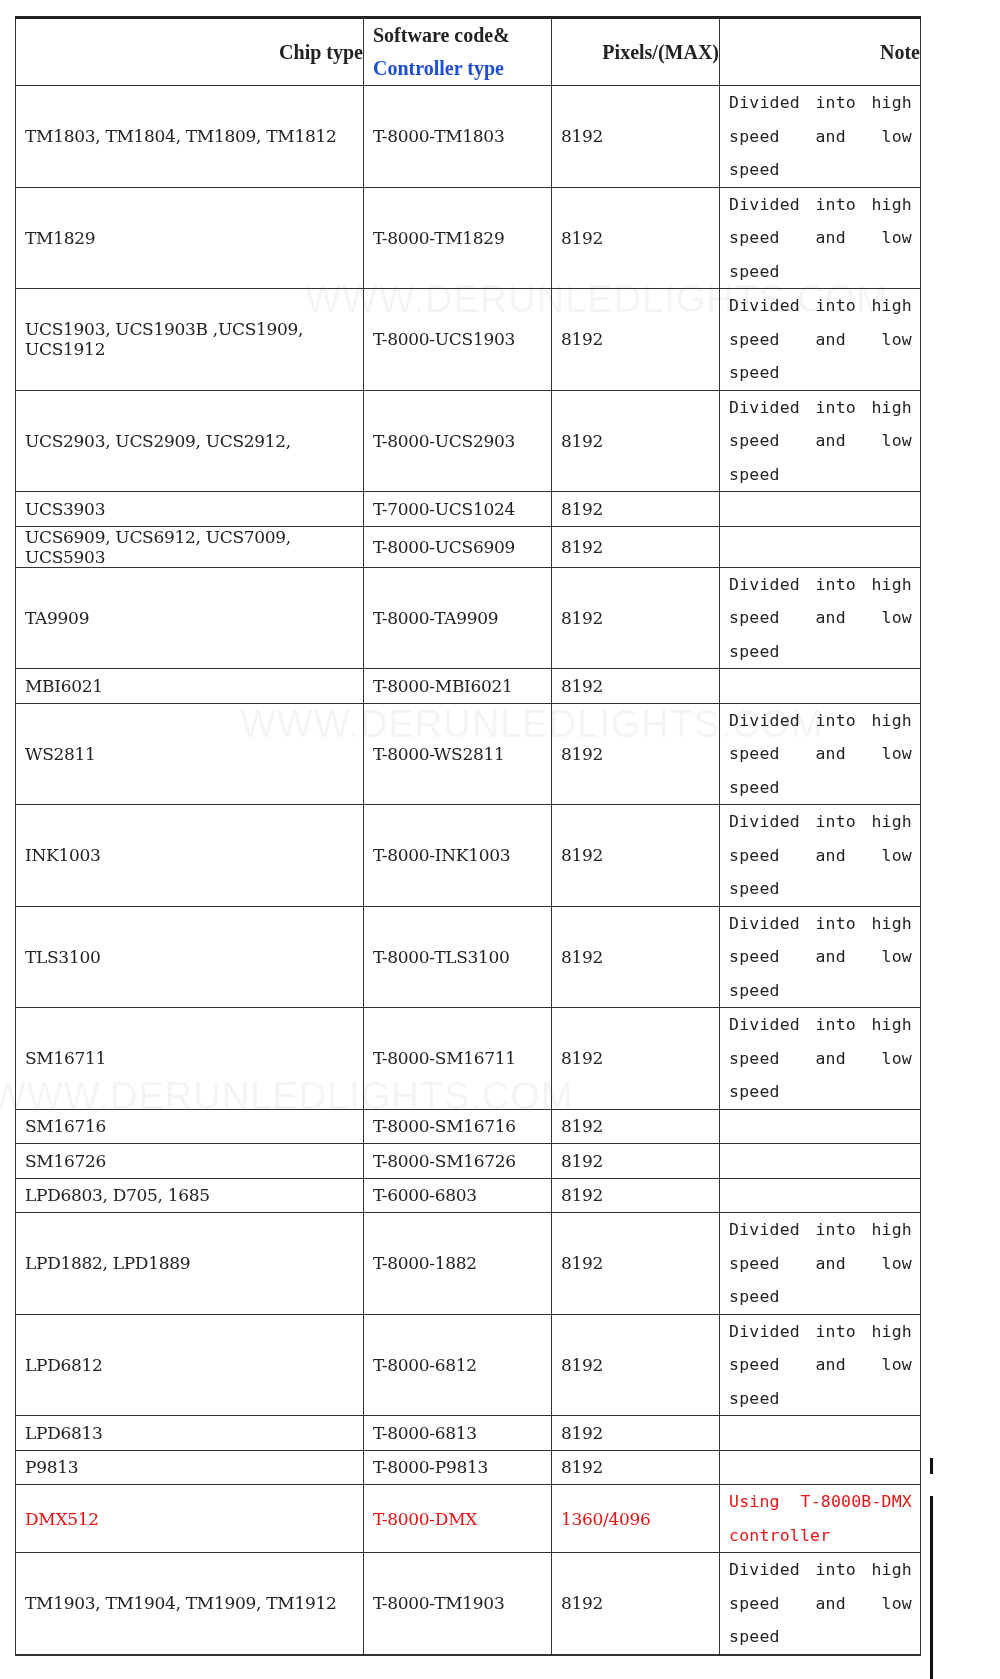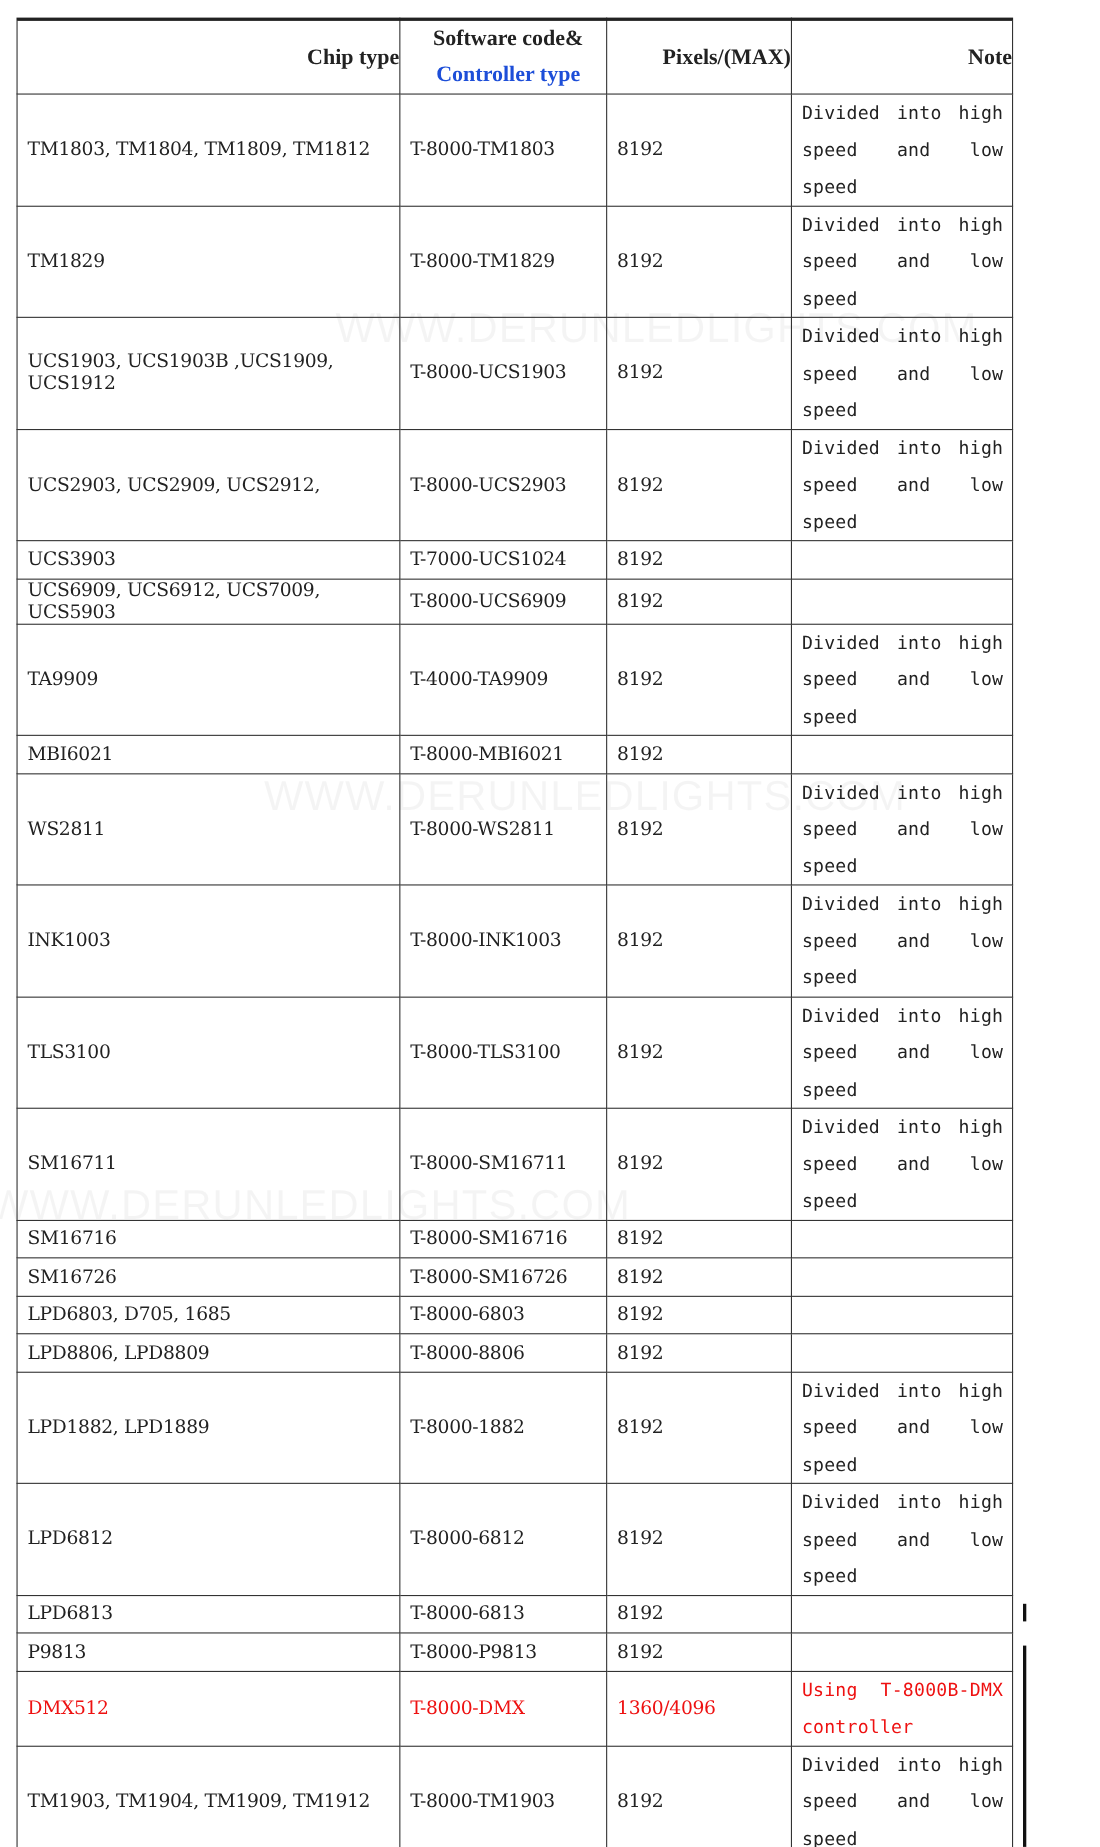--- a/index.html
+++ b/index.html
@@ -3,21 +3,21 @@
 <meta charset="utf-8">
 <style>
   html, body { margin: 0; padding: 0; background: #ffffff; }
   body { width: 1000px; height: 1679px; position: relative; overflow: hidden; }
   .wrap { position: absolute; left: 15px; top: 16px; width: 905px; }
   table { border-collapse: collapse; width: 905px; table-layout: fixed; border-top: 3px solid #222; border-bottom: 2px solid #333; }
   td, th { border: 1.3px solid #333; padding: 0 0 0 9px; vertical-align: middle; color: #222;
            font-family: "DejaVu Serif", "Liberation Serif", serif; font-size: 17px; letter-spacing: -0.3px; }
   th { font-family: "Liberation Serif", serif; font-weight: bold; font-size: 20px; text-align: right; padding: 0; letter-spacing: 0; }
   th .red { color: #1d4ed8; }
-  th.sw { text-align: center; padding-left: 9px; line-height: 33px; }
+  th.sw { text-align: left; padding-left: 9px; line-height: 33px; }
   col.c1 { width: 348px; } col.c2 { width: 188px; } col.c3 { width: 168px; } col.c4 { width: 201px; }
   tr.h-hdr { height: 68px; }
   tr.tall { height: 68px; }
   tr.short { height: 34.5px; }
   td.note { font-family: "DejaVu Sans Mono", "Liberation Mono", monospace; font-size: 16.5px; line-height: 33.5px; padding-left: 9px; padding-right: 8px; text-align: justify; text-align-last: left; letter-spacing: 0.2px; }
   td.note span.l1 { display: block; text-align: justify; text-align-last: justify; }
   td.note span.l2 { display: block; }
   tr.red td { color: #ee1111; }
   .watermark { position: absolute; color: rgba(0,0,0,0.045); font-family: Liberation Sans, sans-serif; font-size: 38px; letter-spacing: 1px; white-space: nowrap; pointer-events: none; margin-top: 40px; }
   .side-bar { position: absolute; width: 3px; background: #111; }
@@ -92,21 +92,21 @@
           <td class="note"></td>
         </tr>
         <tr class="short">
           <td>UCS6909, UCS6912, UCS7009, UCS5903</td>
           <td>T-8000-UCS6909</td>
           <td>8192</td>
           <td class="note"></td>
         </tr>
         <tr class="tall">
           <td>TA9909</td>
-          <td>T-4000-TA9909</td>
+          <td>T-8000-TA9909</td>
           <td>8192</td>
           <td class="note">
             <span class="l1">Divided into high</span>
             <span class="l2">speed and low speed</span>
           </td>
         </tr>
         <tr class="short">
           <td>MBI6021</td>
           <td>T-8000-MBI6021</td>
           <td>8192</td>
@@ -155,27 +155,21 @@
           <td class="note"></td>
         </tr>
         <tr class="short">
           <td>SM16726</td>
           <td>T-8000-SM16726</td>
           <td>8192</td>
           <td class="note"></td>
         </tr>
         <tr class="short">
           <td>LPD6803, D705, 1685</td>
-          <td>T-8000-6803</td>
-          <td>8192</td>
-          <td class="note"></td>
-        </tr>
-        <tr class="short">
-          <td>LPD8806, LPD8809</td>
-          <td>T-8000-8806</td>
+          <td>T-6000-6803</td>
           <td>8192</td>
           <td class="note"></td>
         </tr>
         <tr class="tall">
           <td>LPD1882, LPD1889</td>
           <td>T-8000-1882</td>
           <td>8192</td>
           <td class="note">
             <span class="l1">Divided into high</span>
             <span class="l2">speed and low speed</span>

